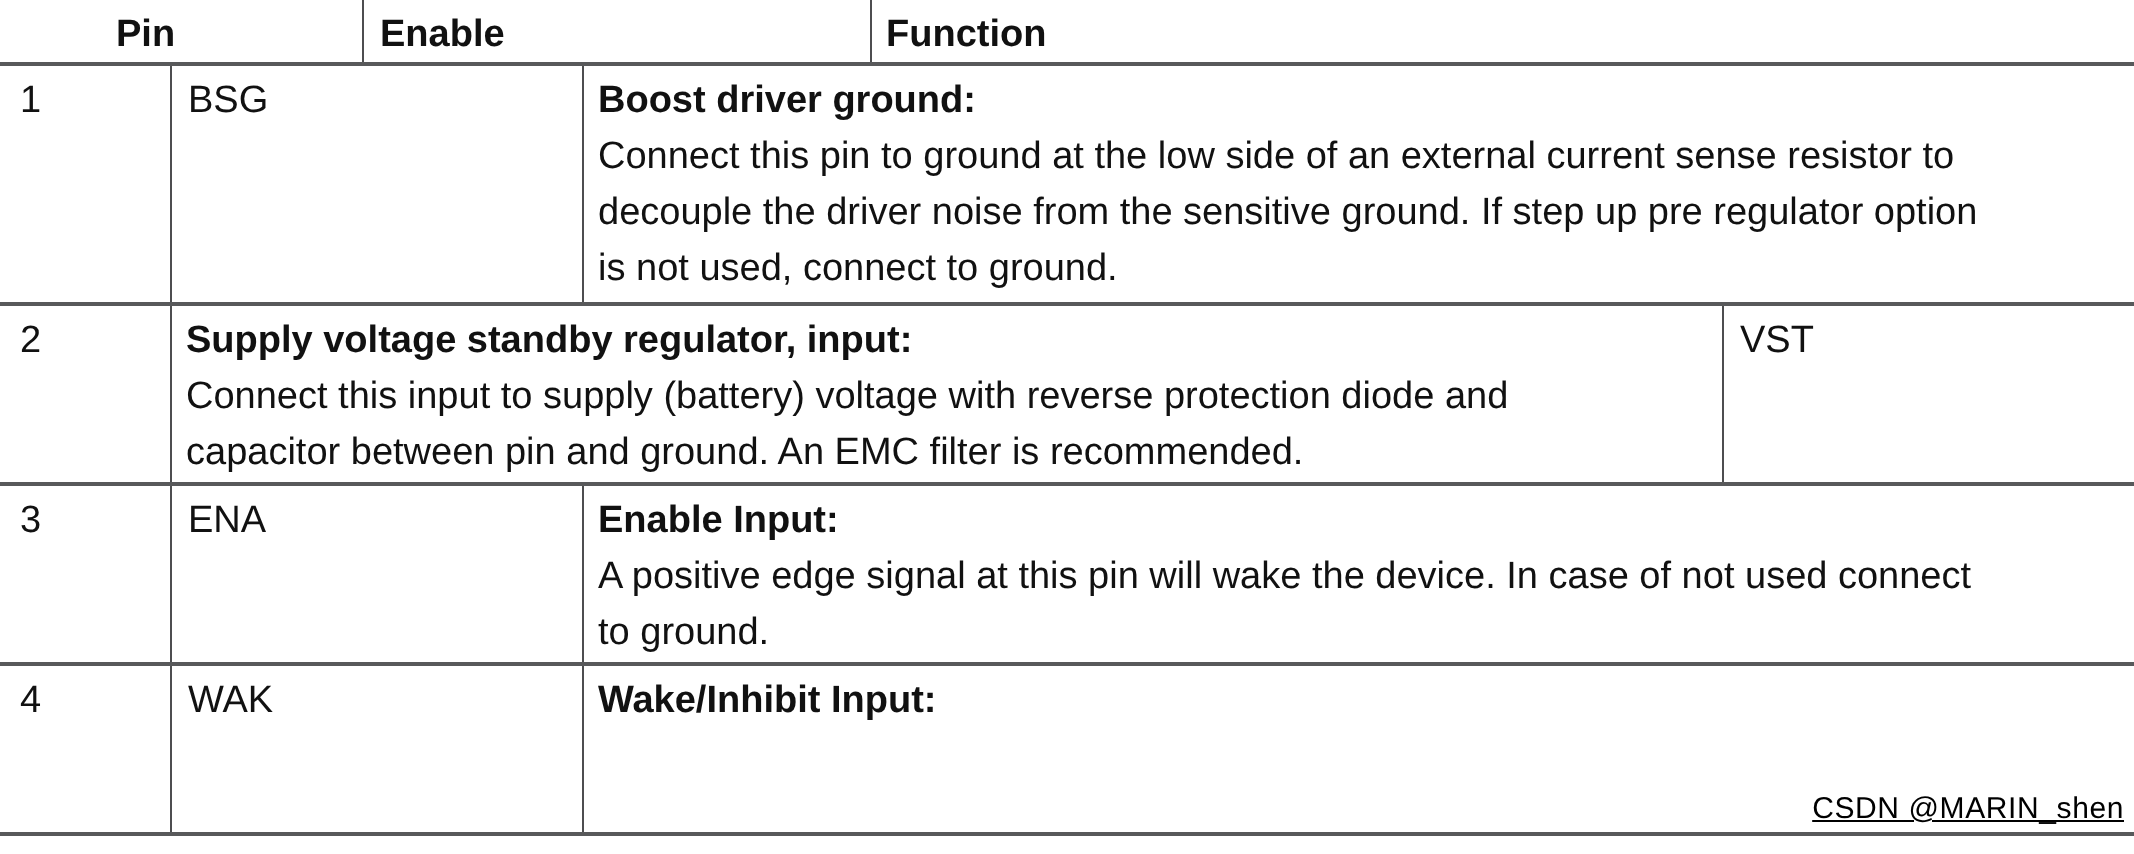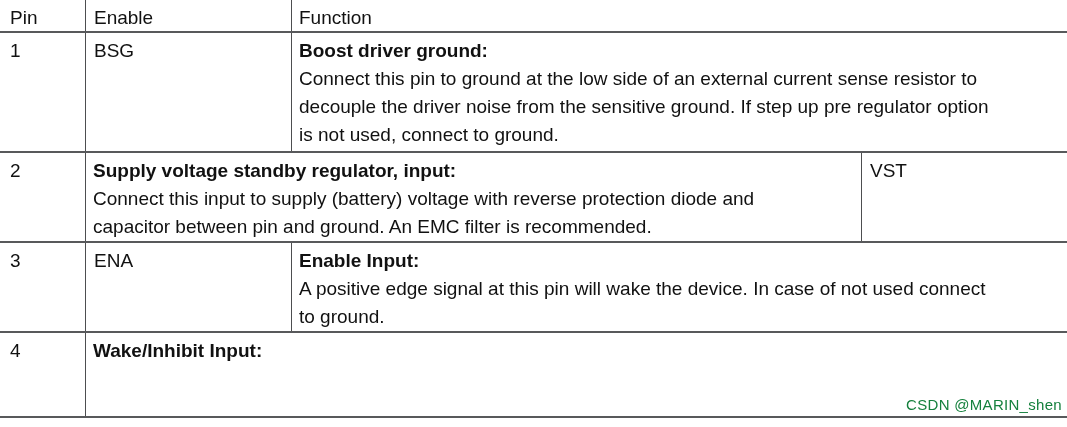--- a/index.html
+++ b/index.html
@@ -46,31 +46,32 @@
     padding-left: 8px;
     border-left: 1px solid #4d4e50;
   }
   .col-function {
     width: 776px;
     flex: 0 0 776px;
     padding-left: 7px;
     padding-right: 21px;
     border-left: 1px solid #4d4e50;
   }
-  .header-cell { font-weight: normal; }
+  .header-cell { font-weight: bold; margin-left: 48px; }
   .fn-title { font-weight: bold; }
   .fn-body { white-space: pre-line; }
   .watermark {
     position: absolute;
     right: 5px;
     top: 396px;
     font-size: 15px;
     line-height: 18px;
-    color: #15803d;
+    color: #000000;
     letter-spacing: 0.3px;
+    text-decoration: underline;
   }
 </style>
 </head>
 <body>
 
 <div class="pin-table">
 
   <div class="trow trow-header">
     <div class="cell col-pin header-cell">Pin</div>
     <div class="cell col-symbol header-cell">Enable</div>
@@ -103,20 +104,21 @@
     <div class="cell col-symbol">ENA</div>
     <div class="cell col-function">
       <div class="fn-title">Enable Input:</div>
       <div class="fn-body">A positive edge signal at this pin will wake the device. In case of not used connect
 to ground.</div>
     </div>
   </div>
 
   <div class="trow trow-4">
     <div class="cell col-pin">4</div>
+    <div class="cell col-symbol">WAK</div>
     <div class="cell col-function">
       <div class="fn-title">Wake/Inhibit Input:</div>
     </div>
   </div>
 
 </div>
 
 <div class="watermark">CSDN @MARIN_shen</div>
 
 </body></html>

